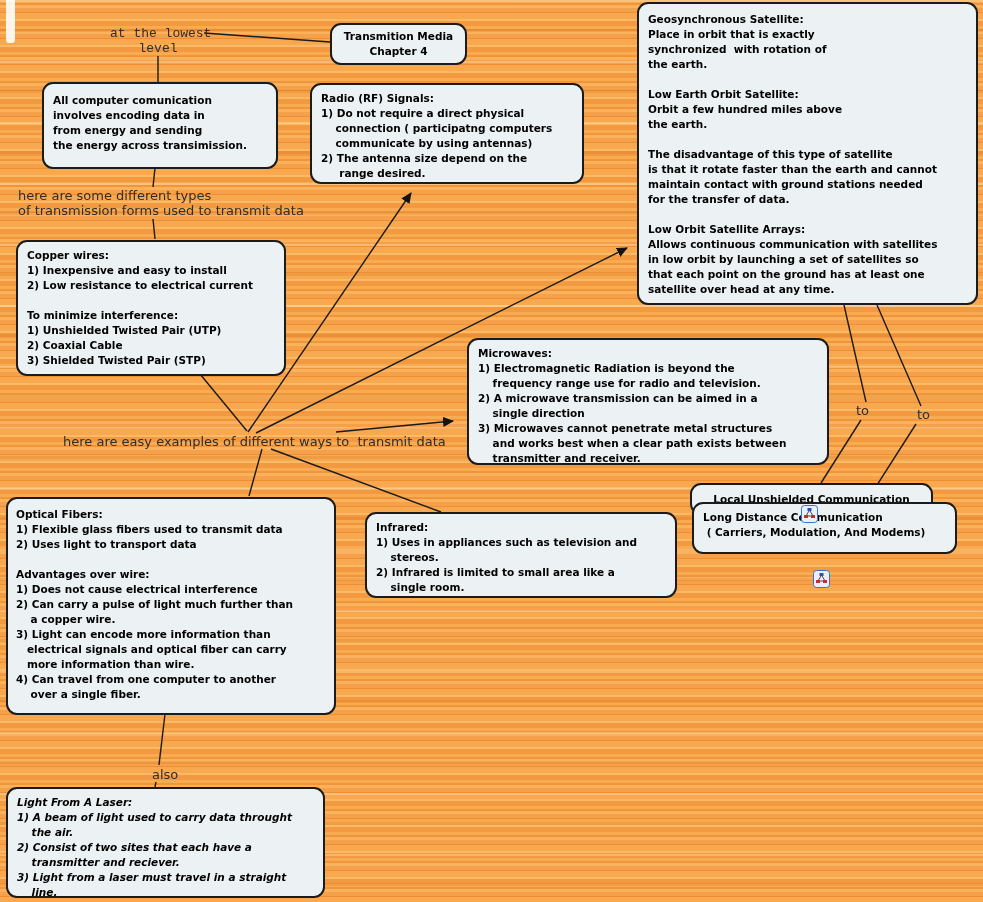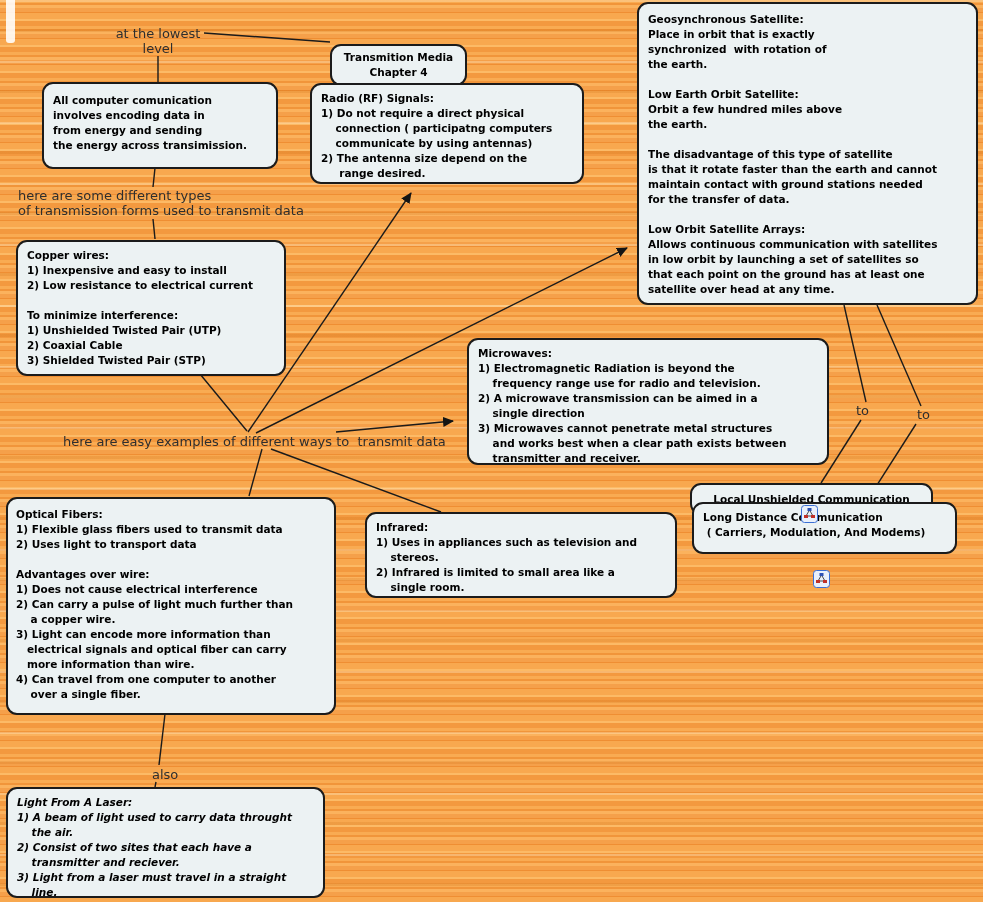--- a/index.html
+++ b/index.html
@@ -62,30 +62,30 @@
     <line x1="271" y1="449" x2="441" y2="512"></line>
     <line x1="844" y1="305" x2="866" y2="402"></line>
     <line x1="861" y1="420" x2="821" y2="483"></line>
     <line x1="877" y1="305" x2="921" y2="406"></line>
     <line x1="916" y1="424" x2="847" y2="532"></line>
     <line x1="165" y1="714" x2="159" y2="765"></line>
     <line x1="156" y1="782" x2="155" y2="787"></line>
   </g>
 </svg>
 
-<div class="lbl" style="left:110px;top:26px;width:96px;text-align:center;">at the lowest
+<div class="lbl" style="left:110px;top:26px;width:96px;text-align:center;font-family:Liberation Mono, monospace;">at the lowest
 level</div>
 <div class="lbl" style="left:18px;top:188px;">here are some different types
 of transmission forms used to transmit data</div>
 <div class="lbl" style="left:63px;top:434px;">here are easy examples of different ways to  transmit data</div>
 <div class="lbl" style="left:856px;top:403px;">to</div>
 <div class="lbl" style="left:917px;top:407px;">to</div>
 <div class="lbl" style="left:152px;top:767px;">also</div>
 
-<div class="box center" style="left:330px;top:23px;width:137px;height:42px;padding-top:4px;margin-top:21px;">Transmition Media
+<div class="box center" style="left:330px;top:23px;width:137px;height:42px;padding-top:4px;">Transmition Media
 Chapter 4</div>
 
 <div class="box" style="left:42px;top:82px;width:236px;height:87px;padding-top:9px;">All computer comunication
 involves encoding data in
 from energy and sending
 the energy across transimission.</div>
 
 <div class="box" style="left:310px;top:83px;width:274px;height:101px;">Radio (RF) Signals:
 1) Do not require a direct physical
     connection ( participatng computers

